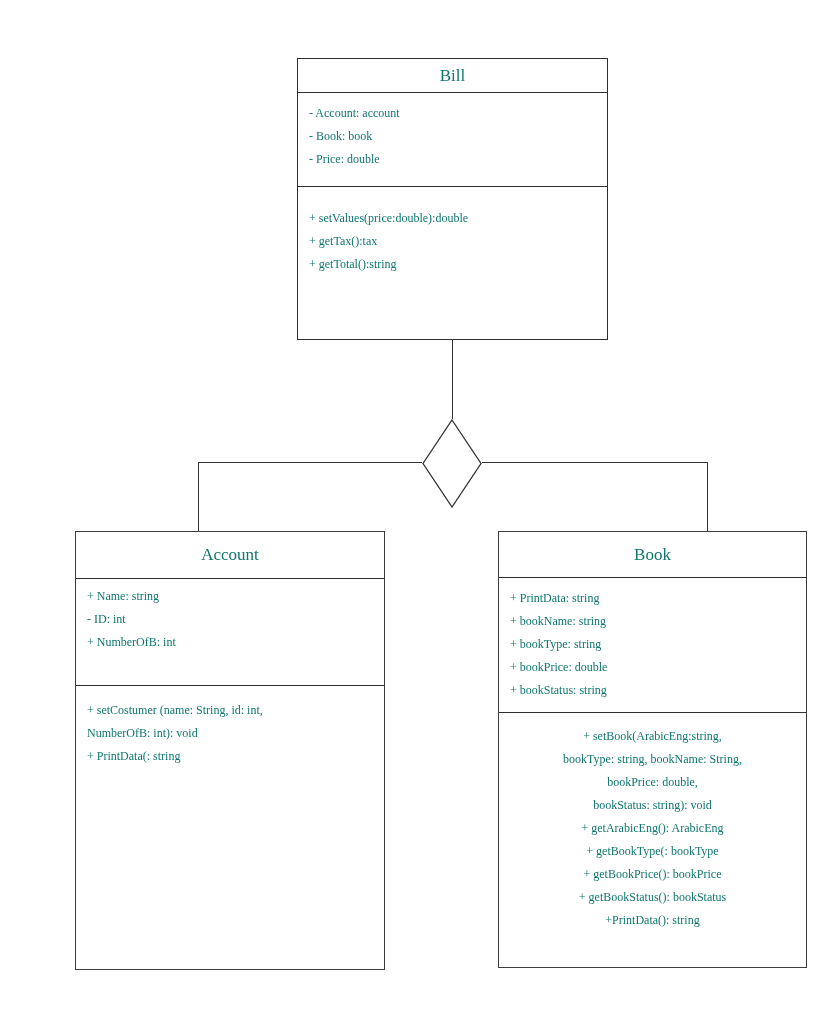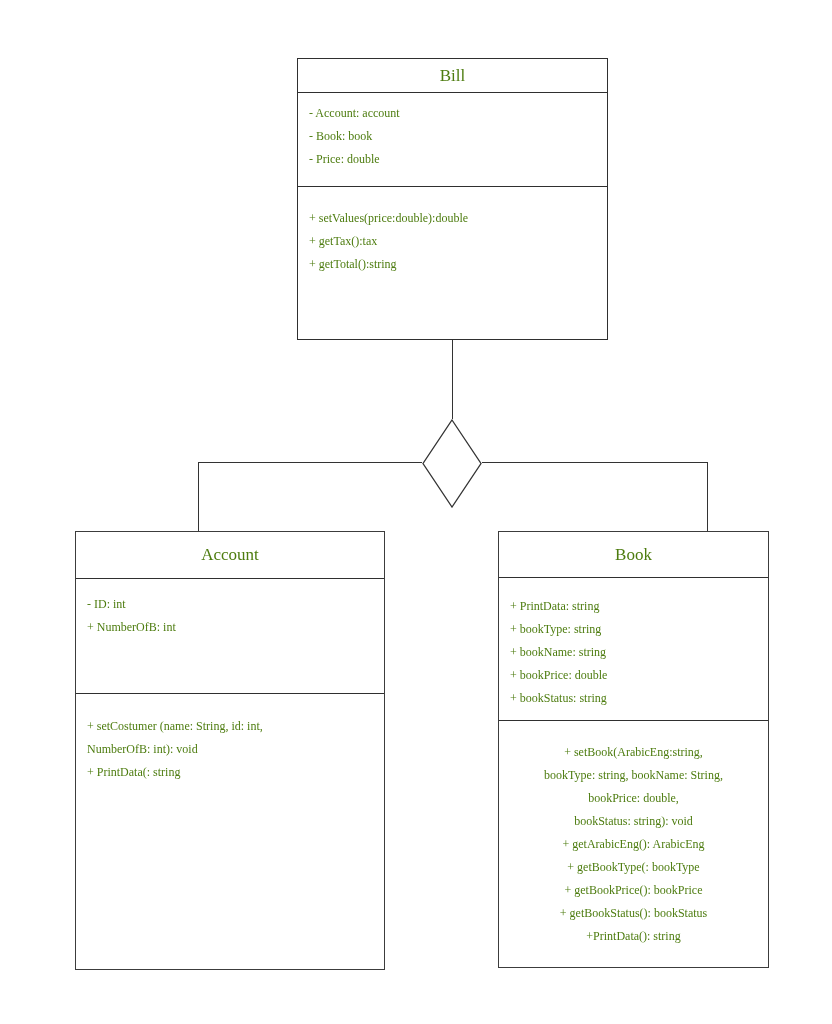--- a/index.html
+++ b/index.html
@@ -6,34 +6,34 @@
     margin: 0;
     padding: 0;
     background: #ffffff;
   }
   .canvas {
     position: relative;
     width: 832px;
     height: 1024px;
     background: #ffffff;
     font-family: "Liberation Serif", "DejaVu Serif", serif;
-    color: #4d7c0f;
+    color: #0f766e;
     overflow: hidden;
   }
 
   
   .class-box {
     position: absolute;
     background: #ffffff;
     display: flex;
     flex-direction: column;
     box-sizing: border-box;
   }
   .class-box.thin  { border: 1px solid #2f2f2f; }
-  .class-box.thick { border: 1.5px solid #3c3c3c; gap: 8px; }
+  .class-box.thick { border: 1.5px solid #3c3c3c; }
 
   .compartment {
     box-sizing: border-box;
     flex: 0 0 auto;
   }
   .class-title {
     display: flex;
     align-items: center;
     justify-content: center;
     font-size: 17px;
@@ -56,21 +56,21 @@
   #box-bill    { left: 297px; top: 58px;  width: 311px; height: 282px; }
   #box-bill    .class-title { height: 34px; }
   #box-bill    .attrs   { height: 94px;  padding-top: 9px; }
   #box-bill    .methods { padding-top: 20px; }
 
   #box-account { left: 75px;  top: 531px; width: 310px; height: 439px; }
   #box-account .class-title { height: 47px; }
   #box-account .attrs   { height: 107px; padding-top: 6px; }
   #box-account .methods { padding-top: 13px; }
 
-  #box-book    { left: 498px; top: 531px; width: 271px; height: 437px; }
+  #box-book    { left: 498px; top: 531px; width: 309px; height: 437px; }
   #box-book    .class-title { height: 46px; }
   #box-book    .attrs   { height: 135px; padding-top: 9px; }
   #box-book    .methods { padding-top: 12px; text-align: center; }
 
   
   .line {
     position: absolute;
     background: #333333;
   }
   #conn-bill-down   { left: 452px; top: 340px; width: 1px;   height: 79px; }
@@ -110,36 +110,37 @@
     <div class="compartment members methods last">
         <div class="member-line">+ setValues(price:double):double</div>
         <div class="member-line">+ getTax():tax</div>
         <div class="member-line">+ getTotal():string</div>
       </div>
   </div>
 
   <div class="class-box thick" id="box-account">
     <div class="compartment class-title">Account</div>
     <div class="compartment members attrs">
+        <div class="member-line">+ Name: string</div>
         <div class="member-line">- ID: int</div>
         <div class="member-line">+ NumberOfB: int</div>
       </div>
     <div class="compartment members methods last">
         <div class="member-line">+ setCostumer (name: String, id: int,</div>
         <div class="member-line">NumberOfB: int): void</div>
         <div class="member-line">+ PrintData(: string</div>
       </div>
   </div>
 
   <div class="class-box thick" id="box-book">
     <div class="compartment class-title">Book</div>
     <div class="compartment members attrs">
         <div class="member-line">+ PrintData: string</div>
+        <div class="member-line">+ bookName: string</div>
         <div class="member-line">+ bookType: string</div>
-        <div class="member-line">+ bookName: string</div>
         <div class="member-line">+ bookPrice: double</div>
         <div class="member-line">+ bookStatus: string</div>
       </div>
     <div class="compartment members methods last">
         <div class="member-line">+ setBook(ArabicEng:string,</div>
         <div class="member-line">bookType: string, bookName: String,</div>
         <div class="member-line">bookPrice: double,</div>
         <div class="member-line">bookStatus: string): void</div>
         <div class="member-line">+ getArabicEng(): ArabicEng</div>
         <div class="member-line">+ getBookType(: bookType</div>

